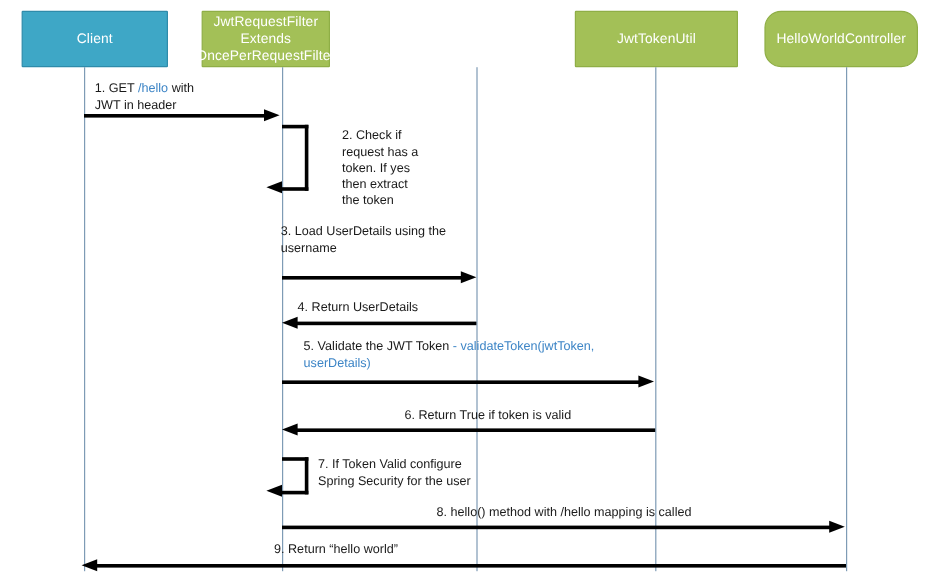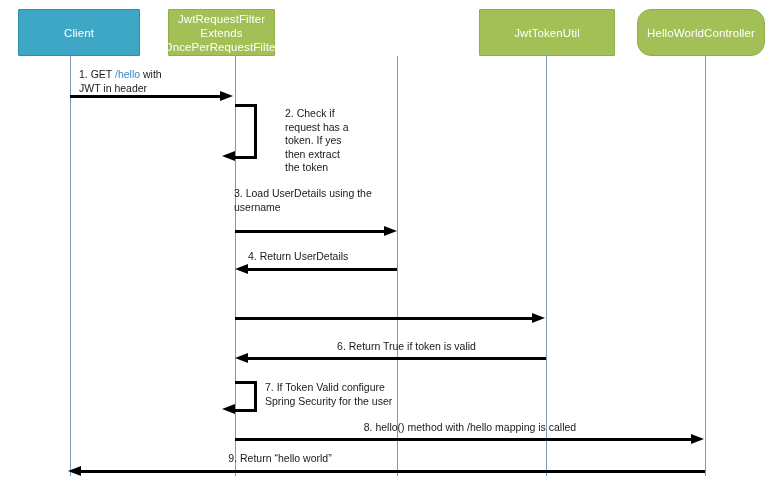--- a/index.html
+++ b/index.html
@@ -161,20 +161,22 @@
     <div class="line" style="width:151px;"></div>
     <div class="arrowhead right" style="left:149px;"></div>
   </div>
 
   <div class="msglabel" style="left:248px; top:250px; width:250px;">4. Return UserDetails</div>
   <div class="msg" style="left:235px; top:268px; width:162px;">
     <div class="line" style="left:11px; width:151px;"></div>
     <div class="arrowhead left" style="left:0px;"></div>
   </div>
 
+  <div class="msglabel" style="left:253px; top:283px; width:290px;"><span>5. Validate the JWT Token </span><span class="code">- validateToken(jwtToken,
+userDetails)</span></div>
   <div class="msg" style="left:235px; top:317px; width:311px;">
     <div class="line" style="width:299px;"></div>
     <div class="arrowhead right" style="left:297px;"></div>
   </div>
 
   <div class="msglabel center" style="left:251px; top:340px; width:311px;">6. Return True if token is valid</div>
   <div class="msg" style="left:235px; top:357px; width:311px;">
     <div class="line" style="left:11px; width:300px;"></div>
     <div class="arrowhead left" style="left:0px;"></div>
   </div>

